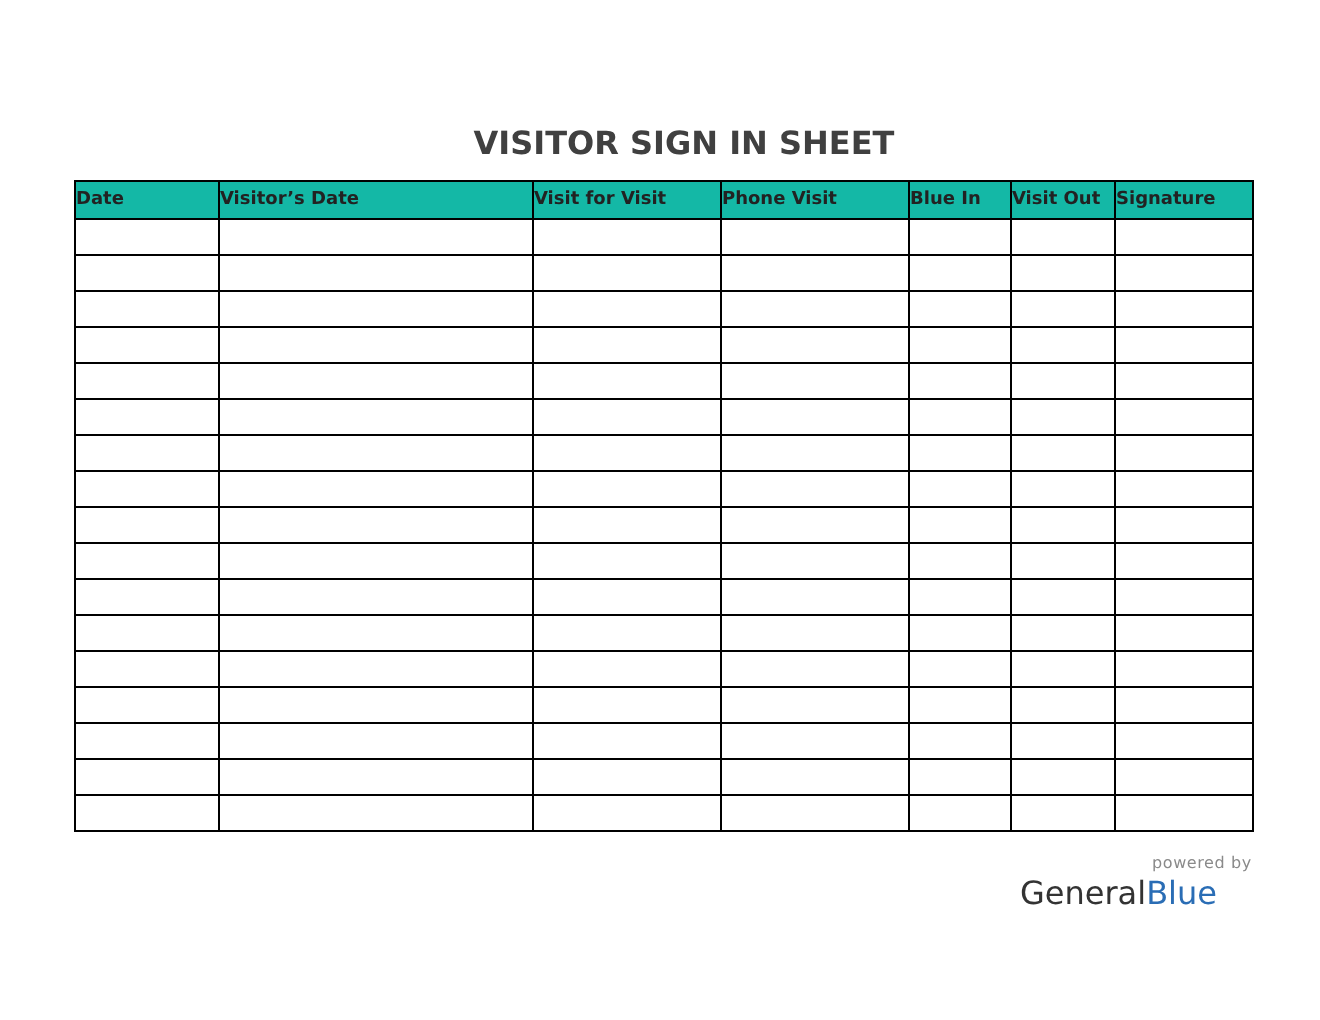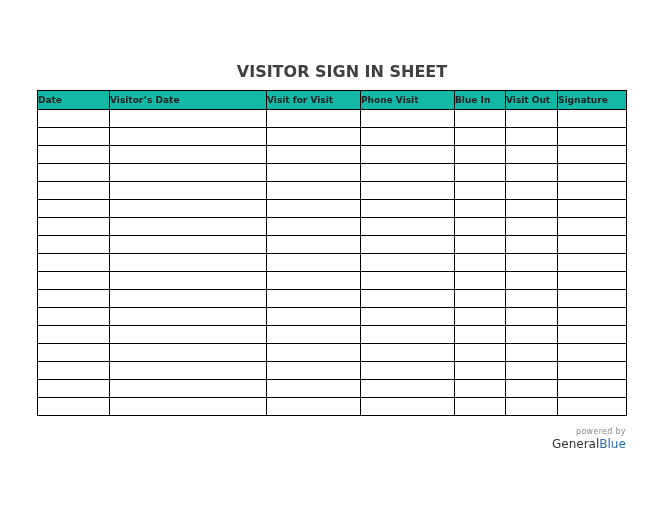--- a/index.html
+++ b/index.html
@@ -3,21 +3,21 @@
 <meta charset="utf-8">
 <style>
   html, body { margin:0; padding:0; background:#ffffff; }
   body { width:660px; height:510px; position:relative; overflow:hidden; font-family:"Liberation Sans", sans-serif; }
   .title { position:absolute; left:0; width:684px; top:62px; text-align:center; font-family:"DejaVu Sans", sans-serif; font-weight:bold; font-size:16px; color:#404040; letter-spacing:0px; }
   table.sheet { position:absolute; left:37px; top:90px; border-collapse:collapse; table-layout:fixed; }
   table.sheet th, table.sheet td { border:1.3px solid #000; padding:0; }
   table.sheet th { background:#14b8a6; height:18px; font-size:9px; font-weight:bold; color:#222; font-family:"DejaVu Sans", sans-serif; text-align:left; vertical-align:middle; }
   table.sheet td { height:17px; background:#fff; }
   .powered { position:absolute; left:545px; top:427px; font-size:8px; color:#8a8a8a; font-family:"DejaVu Sans", sans-serif; letter-spacing:0.3px;margin-left:31px; }
-  .brand { position:absolute; left:552px; top:437px; font-size:12px; font-family:"DejaVu Sans", sans-serif; }
+  .brand { position:absolute; left:510px; top:437px; font-size:16px; font-family:"DejaVu Sans", sans-serif; }
   .brand .g { color:#333; }
   .brand .b { color:#2a6db5; }
 </style>
 </head>
 <body>
 
 <div class="title">VISITOR SIGN IN SHEET</div>
 
 <table class="sheet">
   <colgroup id="cols">

